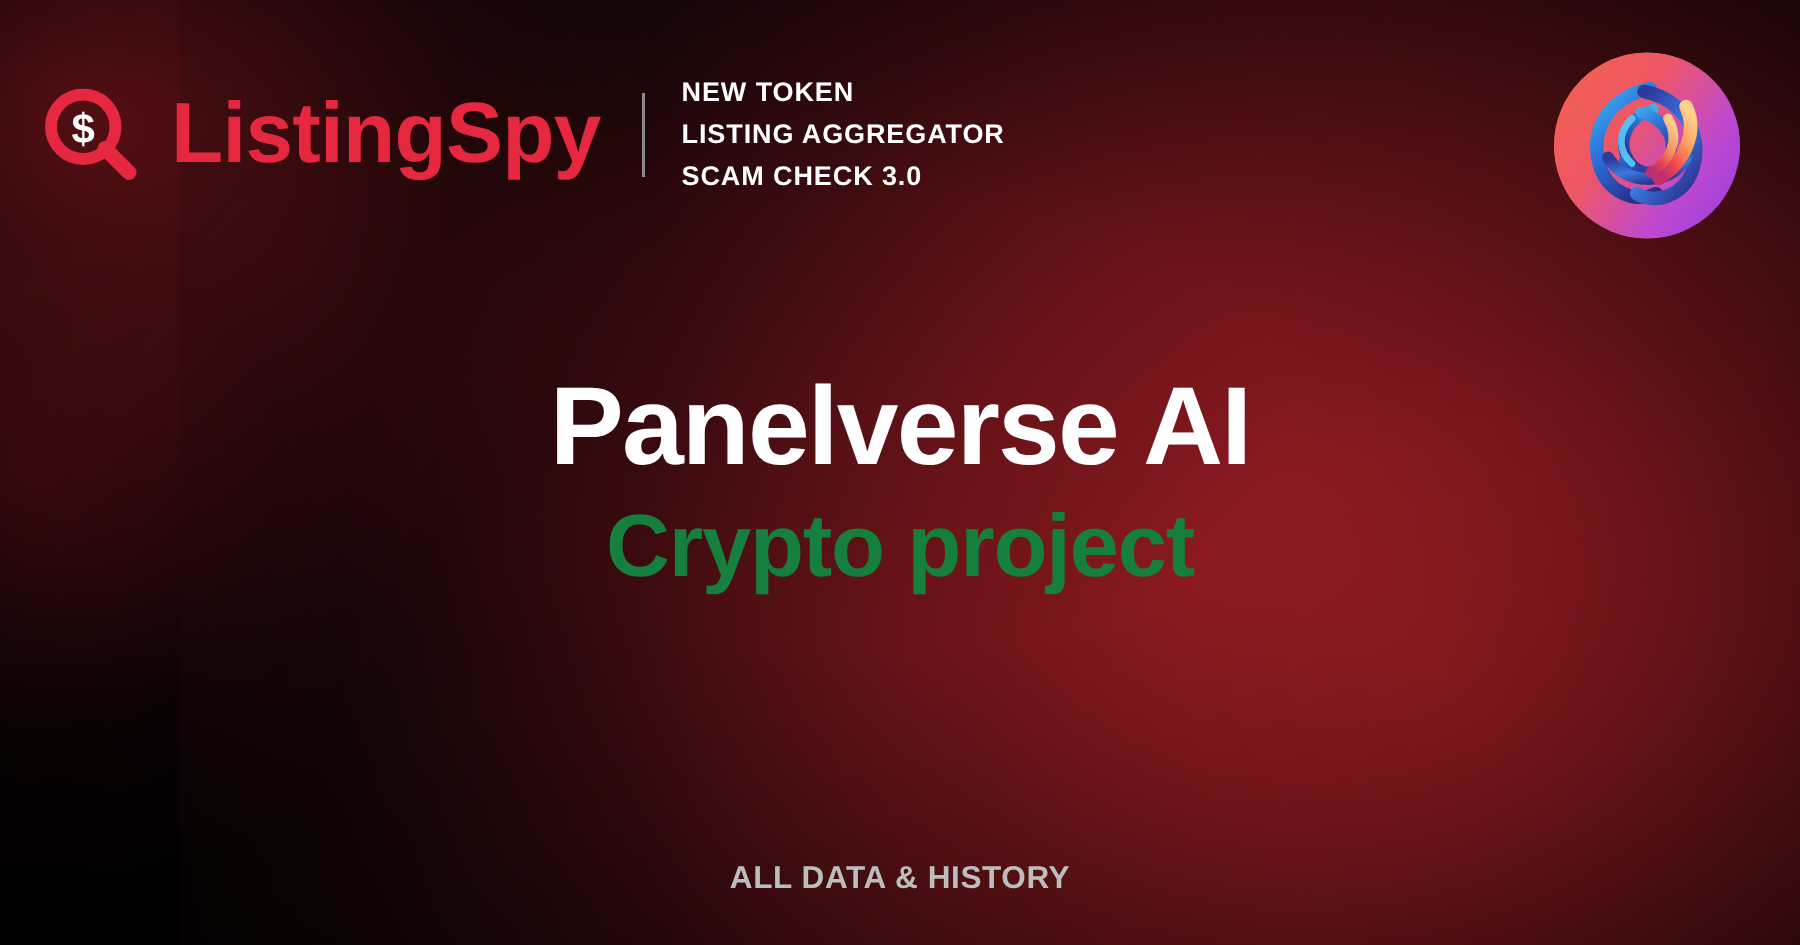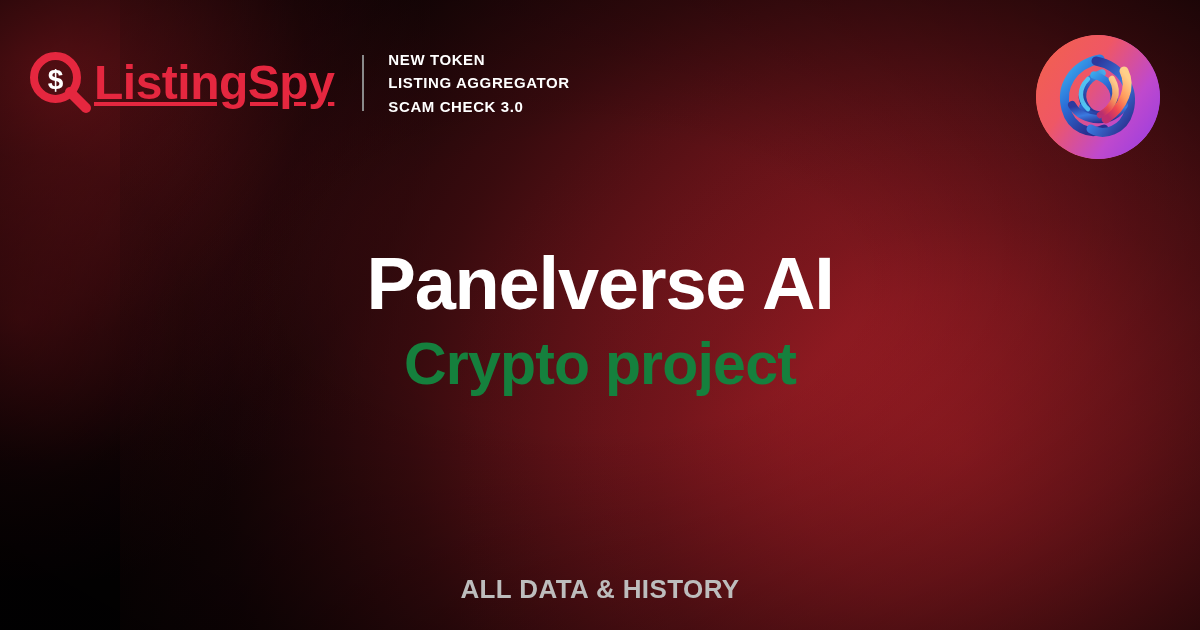--- a/index.html
+++ b/index.html
@@ -66,33 +66,33 @@
   }
 
   
   .header {
     position:absolute; left:30px; top:48px;
     display:flex; align-items:center; gap:0;
     z-index:5;
   }
   .logo-mark { width:62px; height:62px; flex:0 0 auto; display:block; }
   .wordmark {
-    font-size:48px; font-weight:700; color:#e5273f;
+    font-size:57px; font-weight:700; color:#e5273f;
     letter-spacing:-0.5px; line-height:1;
-    margin-left:2px; white-space:nowrap;text-decoration:underline;
+    margin-left:22px; white-space:nowrap;
   }
   .divider {
     width:2px; height:56px;
     background:#8a8a8a;
     margin:0 24px 0 28px;
     flex:0 0 auto;
   }
   .tagline {
     color:#ffffff;
-    font-size:15px; font-weight:700;
+    font-size:18px; font-weight:700;
     letter-spacing:0.6px; line-height:1.55;
     text-transform:uppercase;
     white-space:nowrap;
   }
 
   
   .badge {
     position:absolute; right:40px; top:35px;
     width:124px; height:124px; border-radius:50%;
     overflow:hidden; z-index:5;
@@ -112,21 +112,21 @@
   .subtitle {
     font-size:59px; font-weight:700; color:#15803d;
     line-height:1.0; letter-spacing:-0.8px;
     margin-top:14px;
   }
 
   
   .footer {
     position:absolute; left:0; right:0; top:574px;
     text-align:center; z-index:5;
-    color:#bdbdbd; font-size:26px; font-weight:700;
+    color:#bdbdbd; font-size:21px; font-weight:700;
     letter-spacing:0.4px;
   }
 </style>
 </head>
 <body>
 
 <div class="card">
 
   <div class="glow glow-tl"></div>
   <div class="glow glow-left-edge"></div>

